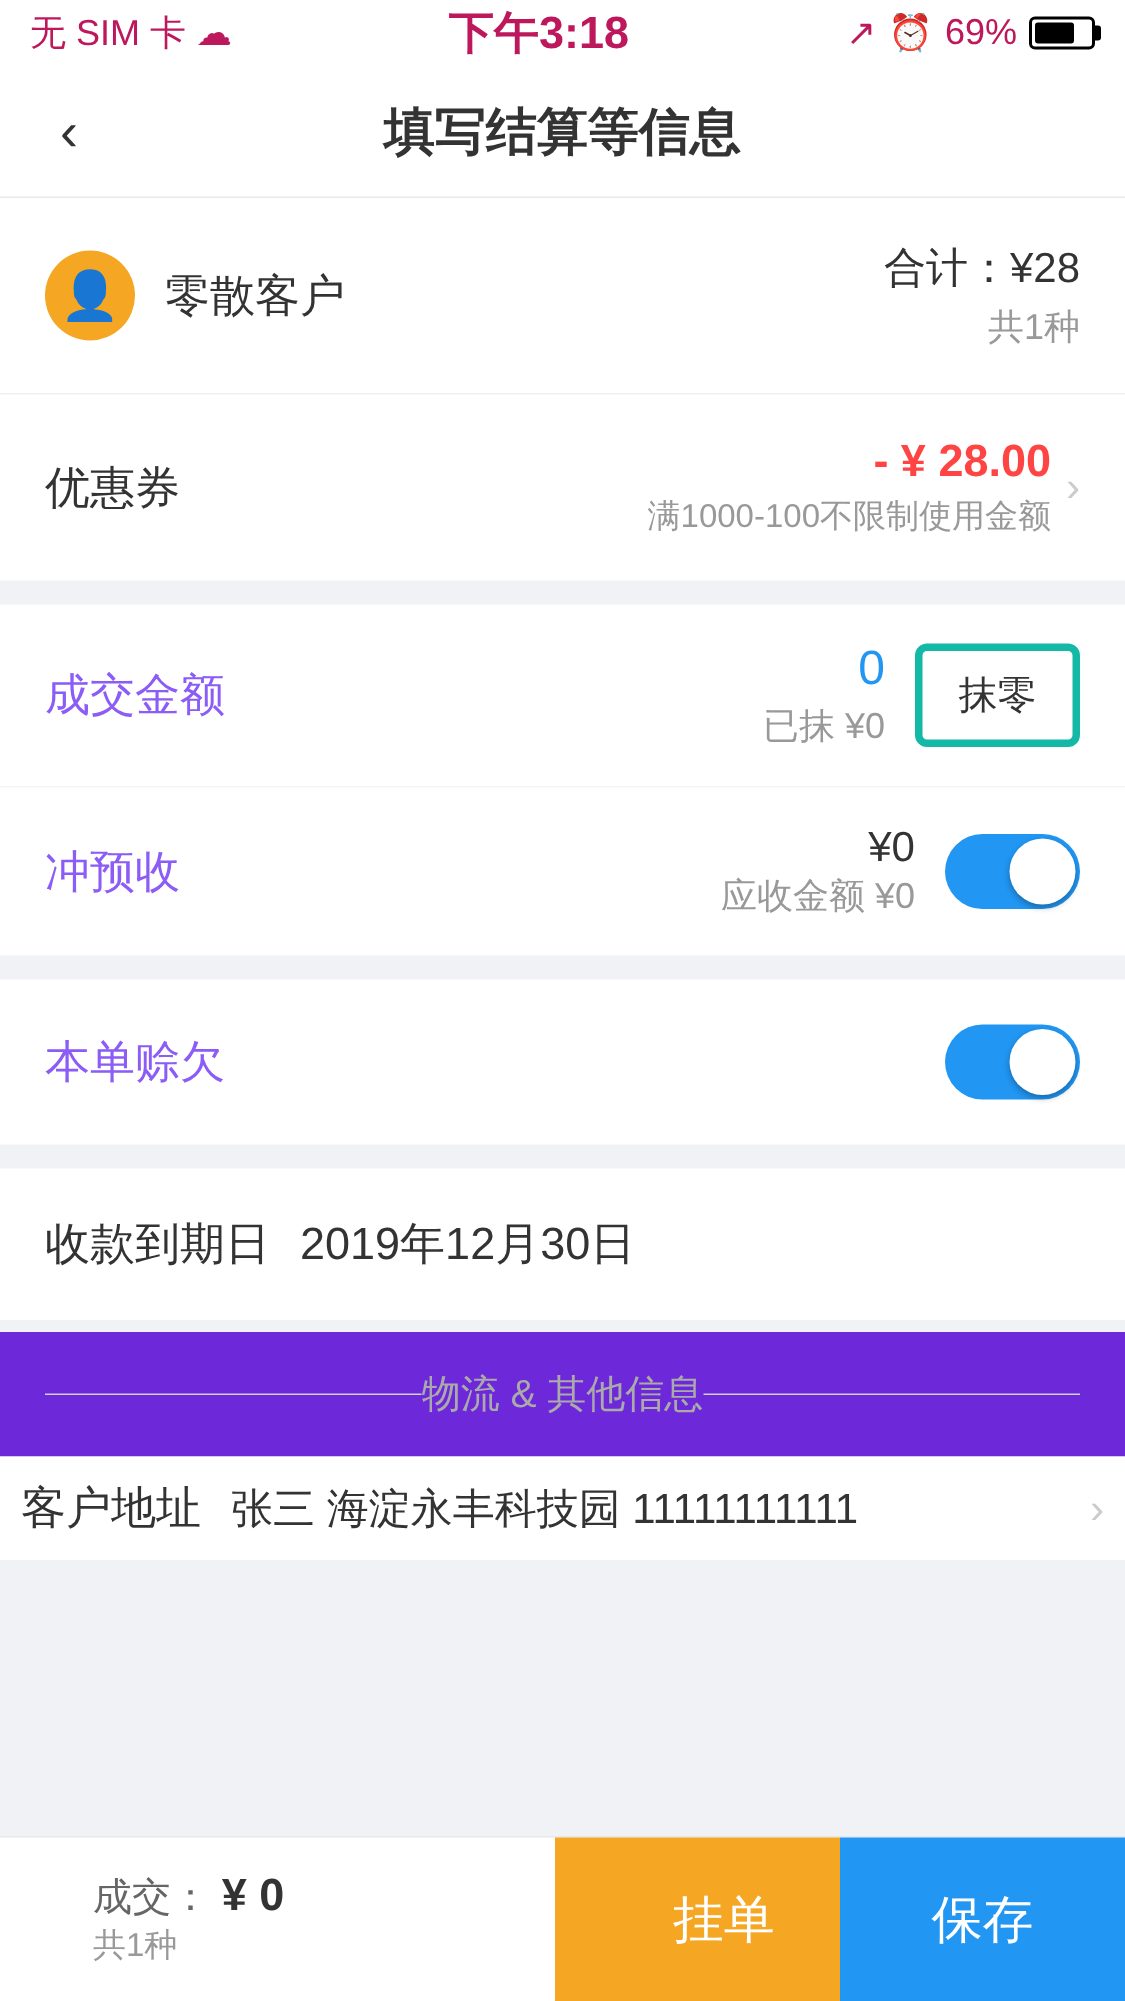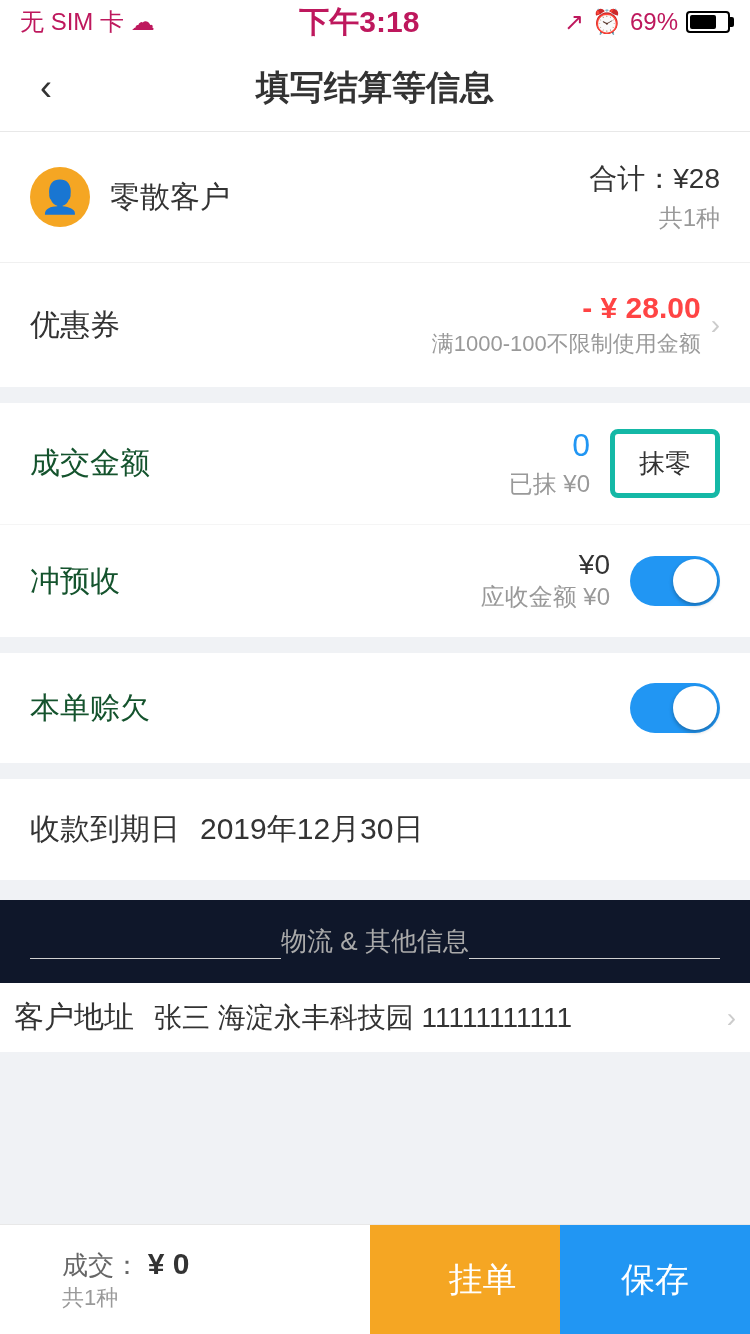--- a/index.html
+++ b/index.html
@@ -164,21 +164,21 @@
     .field-row {
       padding: 24px 30px;
       display: flex;
       align-items: center;
       justify-content: space-between;
       border-bottom: 1px solid #f5f5f5;
     }
     .field-row:last-child { border-bottom: none; }
     .field-label {
       font-size: 30px;
-      color: #14532d;
+      color: #8b5cf6;
     }
     .field-right {
       display: flex;
       align-items: center;
       gap: 20px;
     }
     .field-value-block {
       text-align: right;
     }
     .field-value-blue {
@@ -238,43 +238,43 @@
       margin-bottom: 16px;
       padding: 30px;
       display: flex;
       align-items: center;
       justify-content: space-between;
     }
 
     
     .section4 {
       background: #fff;
-      margin-bottom: 20px;
+      margin-bottom: 8px;
       padding: 30px;
     }
     .due-date-row {
       display: flex;
       align-items: center;
       gap: 20px;
     }
     .due-date-label {
       font-size: 30px;
       color: #333;
     }
     .due-date-value {
       font-size: 30px;
       color: #333;
     }
 
     
     .divider-section {
-      background: #0f172a;
+      background: #6d28d9;
       padding: 24px 30px;
       display: flex;
-      align-items: flex-end;
+      align-items: center;
       justify-content: center;
       margin-bottom: 0;
     }
     .divider-line {
       flex: 1;
       height: 1px;
       background: #d0d0d0;
     }
     .divider-text {
       font-size: 26px;

